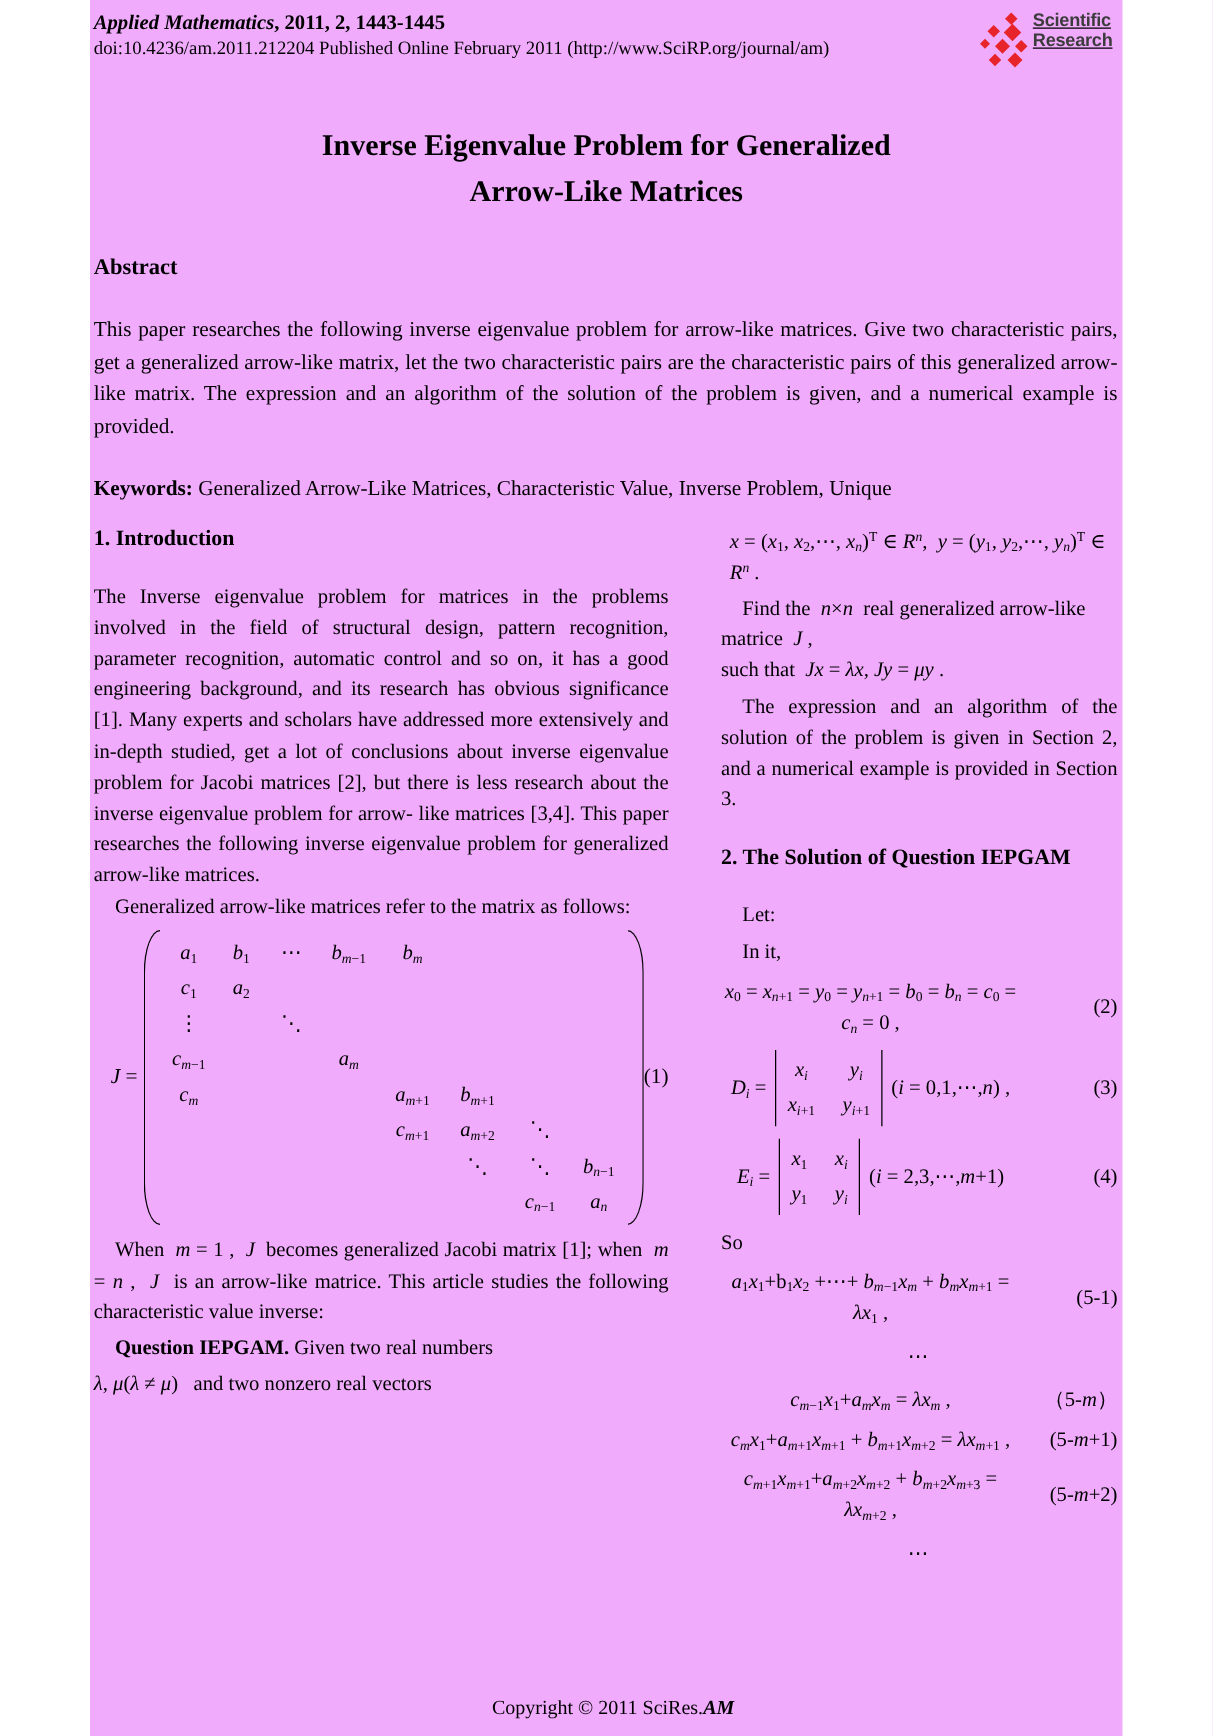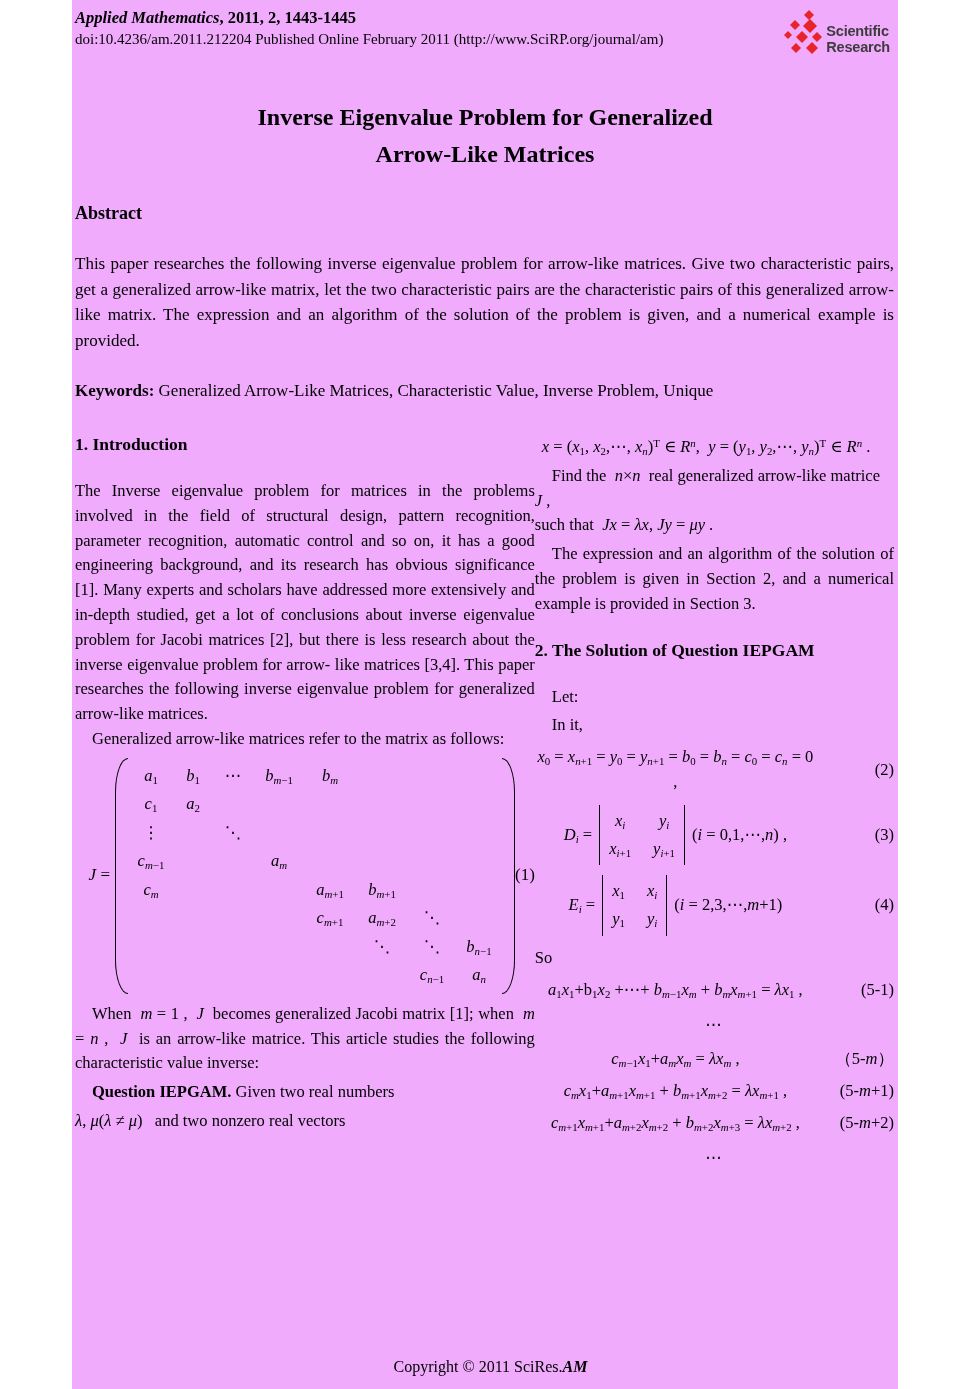--- a/index.html
+++ b/index.html
@@ -11,33 +11,33 @@
     margin: 0 auto;
     background: #f0abfc;
     color: #000;
     font-family: "Liberation Serif", "DejaVu Serif", serif;
     overflow: hidden;
   }
   
   .header { display: flex; justify-content: space-between; align-items: flex-start; padding: 7px 8px 0 3px; }
   .journal-line { font-size: 16.5px; line-height: 22px; }
   .doi-line { font-size: 15px; line-height: 21px; }
-  .logo { display: flex; align-items: flex-end; gap: 0; margin-top: 2px; }
+  .logo { display: flex; align-items: flex-start; gap: 0; margin-top: 2px; text-decoration: underline; }
   .logo-text { font-family: "Liberation Sans", "DejaVu Sans", sans-serif; font-size: 14.5px; line-height: 16px; color: #3c3c3c; font-weight: bold; letter-spacing: -0.2px; }
   
   .title { margin-top: 44px; text-align: center; font-size: 24px; font-weight: bold; line-height: 37px; }
   .byline { margin-top: 33px; text-align: center; }
   .authors { font-size: 17.5px; font-weight: bold; line-height: 24px; }
   .affil { font-size: 16px; font-style: italic; line-height: 23px; }
   
   .abstract-h { margin: 30px 3px 0 3px; font-size: 18px; font-weight: bold; }
   .abstract-p { margin: 27px 4px 0 3px; font-size: 17px; line-height: 25.5px; text-align: justify; }
   .keywords { margin: 26px 4px 0 3px; font-size: 17px; line-height: 24px; }
   
-  .columns { display: flex; margin: 30px 4px 0 3px; }
+  .columns { display: flex; gap: 42px; margin: 16px 4px 0 3px; }
   .col { width: 463px; font-size: 16.5px; line-height: 24.8px; }
   .col h3 { font-size: 17.5px; font-weight: bold; margin: 0 0 24px 0; line-height: 22px; }
   .col p { text-align: justify; }
   .indent { text-indent: 17px; }
   .mathline { margin: 2px 0; }
   .sm-indent { padding-left: 7px; }
   sub { font-size: 0.66em; vertical-align: -0.28em; line-height: 0; }
   sup { font-size: 0.66em; vertical-align: 0.5em; line-height: 0; }
   
   .matrix-block { display: flex; align-items: center; margin: 6px 0 8px 0; }

